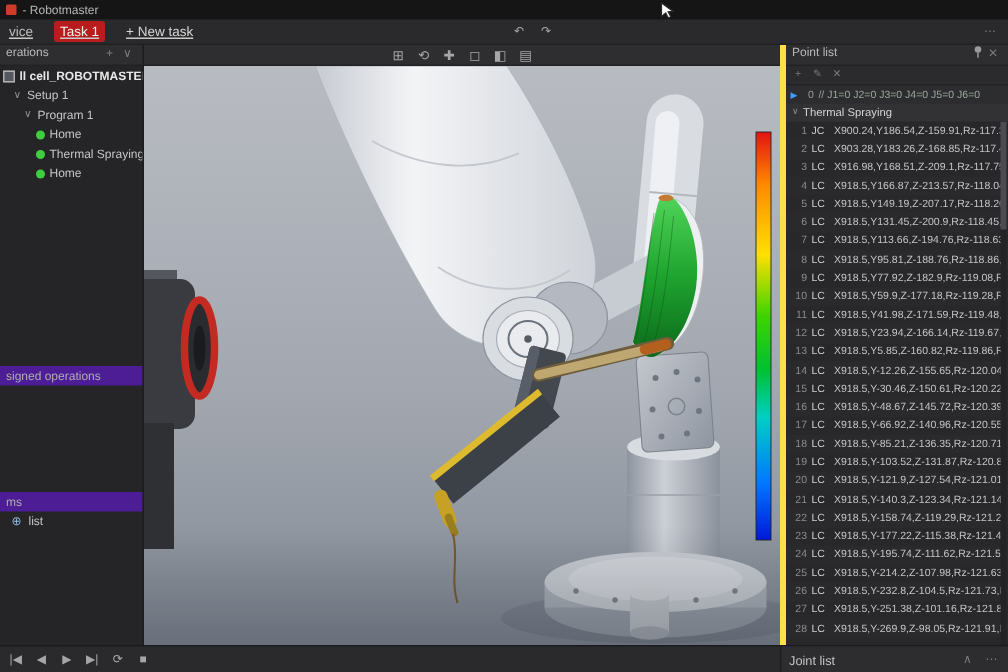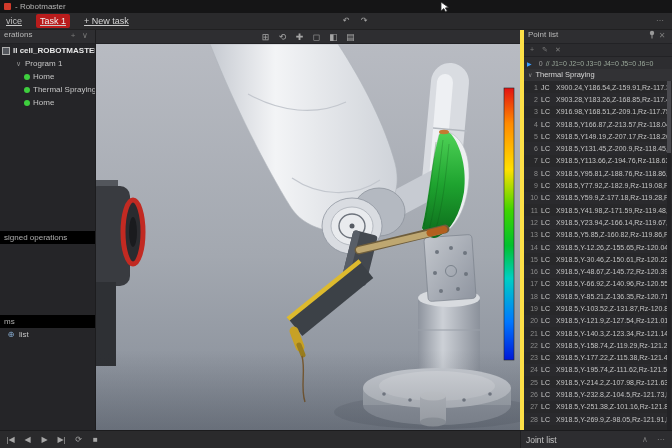--- a/index.html
+++ b/index.html
@@ -39,21 +39,21 @@
   .left-panel { width:96px; flex:0 0 auto; background:#252528; border-right:1px solid #1d1d1f;
                 display:flex; flex-direction:column; overflow:hidden; }
   .tree { flex:0 0 auto; }
   .tree-item { height:13px; line-height:13px; display:flex; align-items:center; gap:3px;
                font-size:8px; color:#c5c5c5; white-space:nowrap; overflow:hidden; cursor:default; }
   .tree-item .chev { color:#8f8f8f; font-size:7px; width:7px; text-align:center; }
   .tree-item.root { font-weight:bold; color:#e8e8e8; padding-left:2px; }
   .dot { width:6px; height:6px; border-radius:50%; background:#3ecf3e; flex:0 0 auto; }
   .cube-icon { width:8px; height:8px; border:1px solid #b0b0b0; background:#55585e; flex:0 0 auto; }
   .section-label { height:13px; line-height:13px; font-size:8px; color:#aeaeae;
-                   background:#000000; padding:0 4px; white-space:nowrap; overflow:hidden; }
+                   background:#4c1d95; padding:0 4px; white-space:nowrap; overflow:hidden; }
   .globe { color:#8fb6dd; font-size:8px; width:10px; text-align:center; }
 
   
   .viewport { width:424px; flex:0 0 auto; display:flex; flex-direction:column; position:relative; }
   .viewport-header { height:14px; background:#2e2e31; border-bottom:1px solid #222225;
                      display:flex; align-items:center; justify-content:center; gap:5px; flex:0 0 auto; }
   .viewport-header .icon { font-size:9px; }
   .scene-wrap { flex:1 1 auto; position:relative; overflow:hidden; }
   .scene { display:block; width:424px; height:386px; }
 
@@ -126,20 +126,24 @@
         <span>erations</span>
         <span class="spacer"></span>
         <span class="icon dim">+</span>
         <span class="icon dim">∨</span>
       </div>
       <div class="tree">
         <div class="tree-item root">
           <span class="cube-icon"></span>
           <span>ll cell_ROBOTMASTER_2.7</span>
         </div>
+        <div class="tree-item" style="padding-left:8px">
+          <span class="chev">∨</span>
+          <span>Setup 1</span>
+        </div>
         <div class="tree-item" style="padding-left:15px">
           <span class="chev">∨</span>
           <span>Program 1</span>
         </div>
         <div class="tree-item" style="padding-left:24px">
           <span class="dot"></span>
           <span>Home</span>
         </div>
         <div class="tree-item" style="padding-left:24px">
           <span class="dot"></span>

